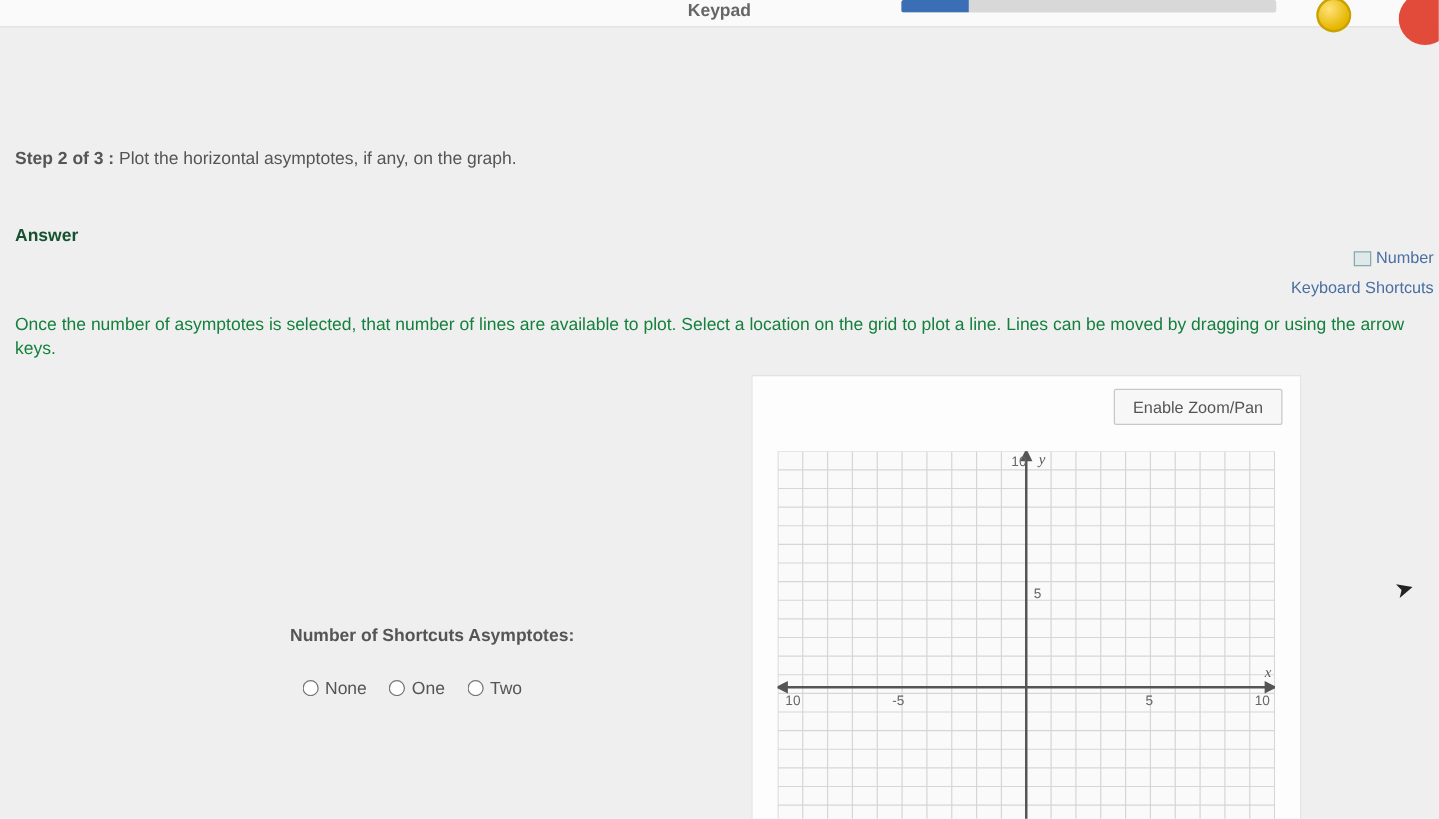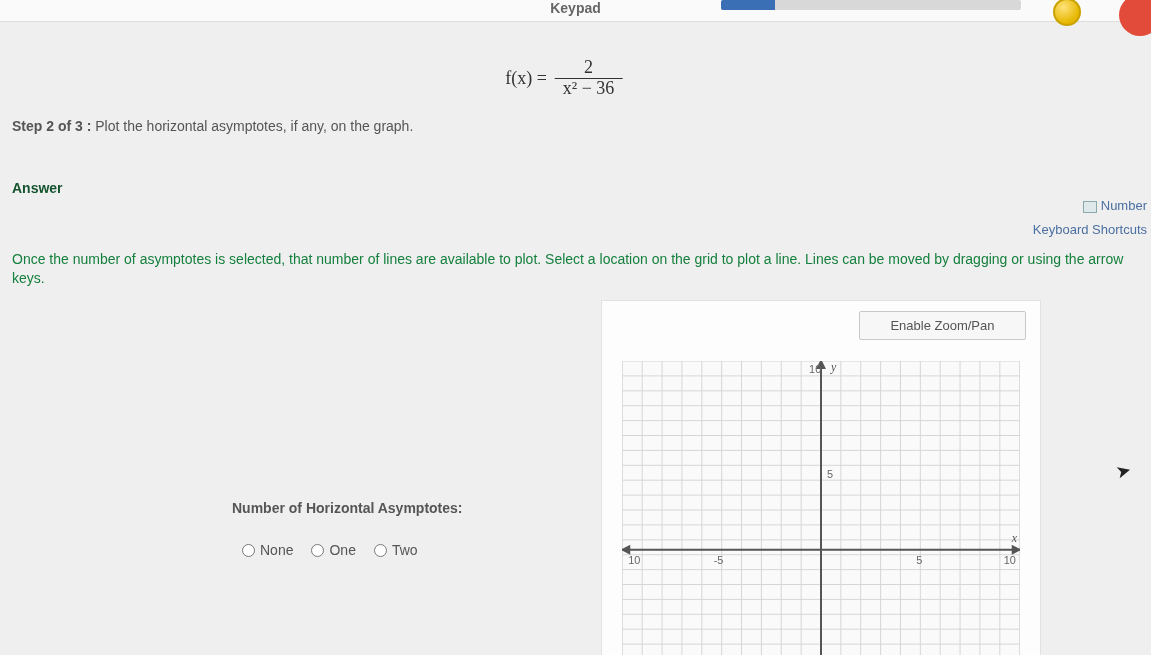--- a/index.html
+++ b/index.html
@@ -193,21 +193,21 @@
     width: 440px;
     height: 360px;
     background: #fdfdfd;
     border: 1px solid #e2e2e2;
     margin: 0 auto;
   }
   .enable-zoom {
     position: absolute;
     top: 10px;
     right: 14px;
-    padding: 6px 30px;
+    padding: 6px 14px;
     background: #f7f7f7;
     border: 1px solid #c8c8c8;
     font-size: 13px;
     color: #555;
     cursor: pointer;
     border-radius: 2px;
     margin-left: 40px;
   }
   .grid-wrap {
     position: absolute;
@@ -243,46 +243,38 @@
 <div class="page">
 
   <div class="top-strip"></div>
   <div class="correct-label">Keypad</div>
   <div class="top-progress">
     <div class="top-progress-fill"></div>
   </div>
   <div class="coin"></div>
   <div class="red-blob"></div>
 
-  <div class="equation">
-    <span>f(x) =</span>
-    <span class="frac">
-      <span class="num">2</span>
-      <span class="bar"></span>
-      <span class="den">x² − 36</span>
-    </span>
-  </div>
 
   <div class="step-line">
     <span class="step-bold">Step 2 of 3 :</span>
     <span>Plot the horizontal asymptotes, if any, on the graph.</span>
   </div>
 
   <div class="answer-label">Answer</div>
 
   <div class="keypad-row">
     <span class="keypad-icon"></span><span>Number</span>
   </div>
   <div class="kb-short">Keyboard Shortcuts</div>
 
   <div class="instructions">Once the number of asymptotes is selected, that number of lines are available to plot. Select a location on the grid to plot a line. Lines can be moved by dragging or using the arrow keys.</div>
 
   <div class="work-area">
     <div class="controls-col">
-      <div class="num-asym-label">Number of Horizontal Asymptotes:</div>
+      <div class="num-asym-label">Number of Shortcuts Asymptotes:</div>
       <div class="radio-row">
         <label>
           <input type="radio" name="asym" style="">
           <span>None</span>
         </label>
         <label>
           <input type="radio" name="asym" style="">
           <span>One</span>
         </label>
         <label>

